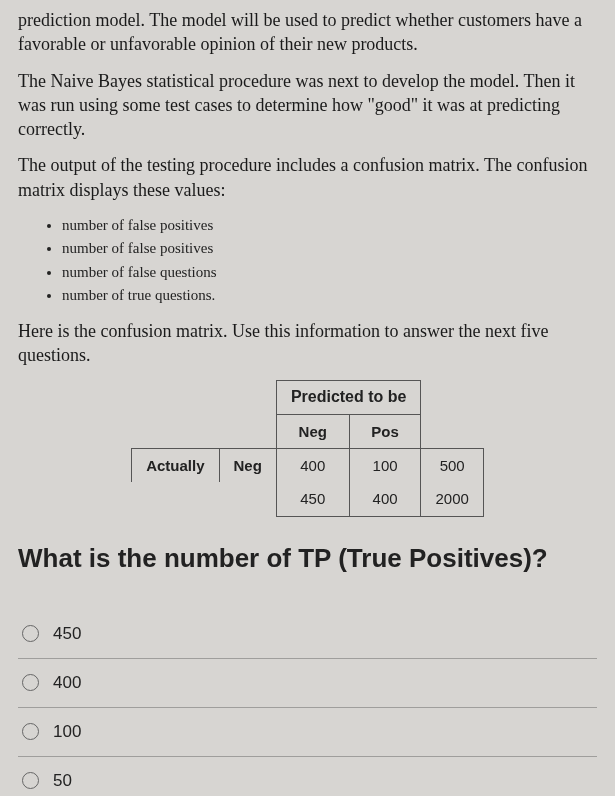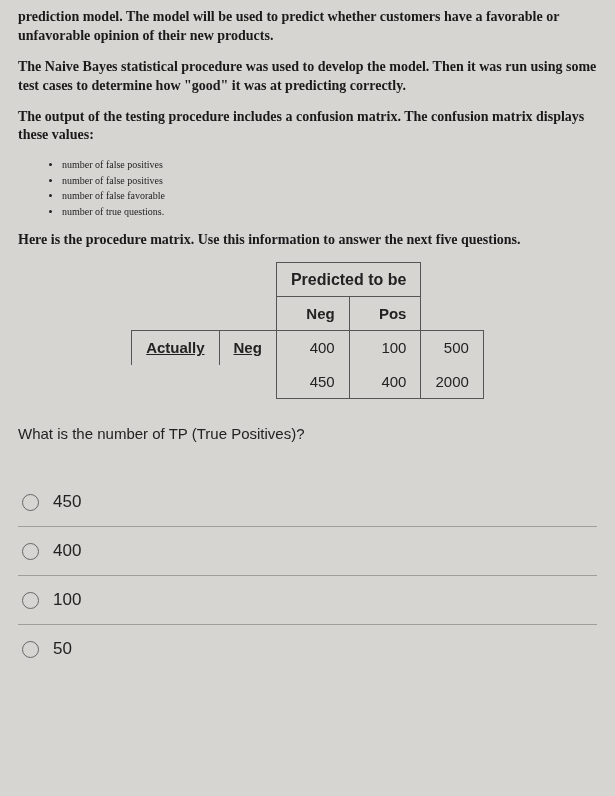--- a/index.html
+++ b/index.html
@@ -7,61 +7,61 @@
     width: 615px;
     height: 796px;
     background: #d7d5d2;
     font-family: Georgia, 'Times New Roman', serif;
     color: #222;
     padding: 8px 18px 0 18px;
     position: relative;
     overflow: hidden;
   }
   .para {
-    font-size: 14px;
+    font-size: 18px;
     line-height: 1.35;
     margin-bottom: 12px;
     color: #1a1a1a;
-    font-weight: bold;
   }
   ul.bullets {
     list-style: disc;
     margin: 12px 0 12px 44px;
-    font-size: 10px;
+    font-size: 15px;
     line-height: 1.55;
   }
   .table-wrap {
     display: flex;
     justify-content: center;
     margin: 8px 0 26px 0;
   }
   table {
     border-collapse: collapse;
     font-family: Arial, Helvetica, sans-serif;
     font-size: 15px;
     color: #222;
   }
   td, th {
     padding: 6px 14px;
-    text-align: right;
+    text-align: center;
     height: 34px;
     vertical-align: middle;
   }
   .b-top { border-top: 1px solid #555; }
   .b-bot { border-bottom: 1px solid #555; }
   .b-left { border-left: 1px solid #555; }
   .b-right { border-right: 1px solid #555; }
   .hdr { font-weight: bold; font-size: 16px; }
   .sub { font-weight: bold; }
-  .rowlbl { font-weight: bold; text-align: center; text-decoration: underline; }
+  .rowlbl { font-weight: bold; text-align: center; }
   .question {
     font-family: Arial, Helvetica, sans-serif;
-    font-size: 15px;
+    font-size: 26px;
     color: #222;
     margin: 10px 0 36px 0;
+    font-weight: bold;
   }
   .options {
     font-family: Arial, Helvetica, sans-serif;
   }
   .opt {
     display: flex;
     align-items: center;
     gap: 14px;
     padding: 14px 4px;
     border-bottom: 1px solid rgba(90,90,90,0.45);
@@ -77,31 +77,31 @@
     background: transparent;
   }
   .noscan {
     
   }
 </style>
 </head>
 <body class="noscan">
 
 <p class="para">prediction model. The model will be used to predict whether customers have a favorable or unfavorable opinion of their new products.</p>
-<p class="para">The Naive Bayes statistical procedure was used to develop the model. Then it was run using some test cases to determine how "good" it was at predicting correctly.</p>
+<p class="para">The Naive Bayes statistical procedure was next to develop the model. Then it was run using some test cases to determine how "good" it was at predicting correctly.</p>
 <p class="para">The output of the testing procedure includes a confusion matrix. The confusion matrix displays these values:</p>
 
 <ul class="bullets">
   <li>number of false positives</li>
   <li>number of false positives</li>
-  <li>number of false favorable</li>
+  <li>number of false questions</li>
   <li>number of true questions.</li>
 </ul>
 
-<p class="para">Here is the procedure matrix. Use this information to answer the next five questions.</p>
+<p class="para">Here is the confusion matrix. Use this information to answer the next five questions.</p>
 
 <div class="table-wrap">
 <table>
   <tbody>
         <tr>
     <td></td>
           <td></td>
     <td colspan="2" class="hdr b-top b-left b-right">Predicted to be</td>
     <td></td>
   </tr>

